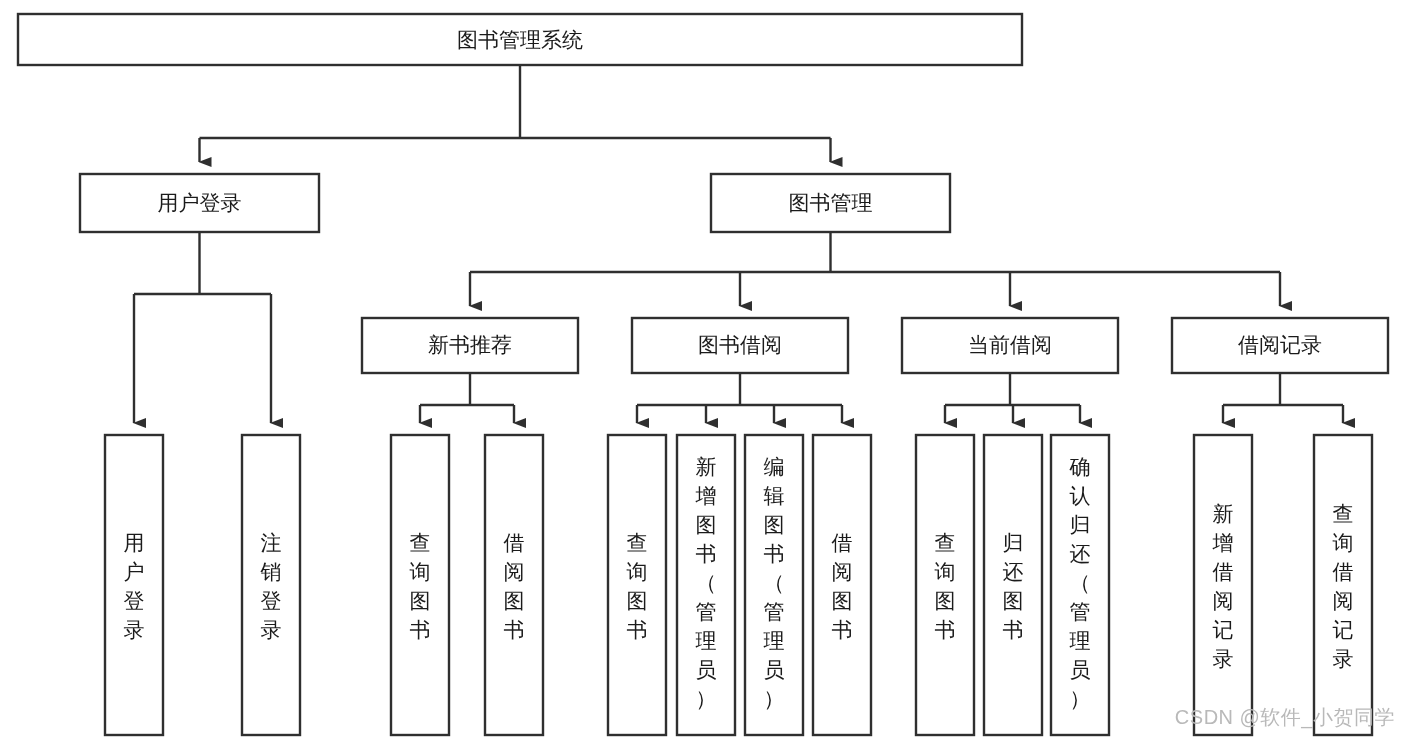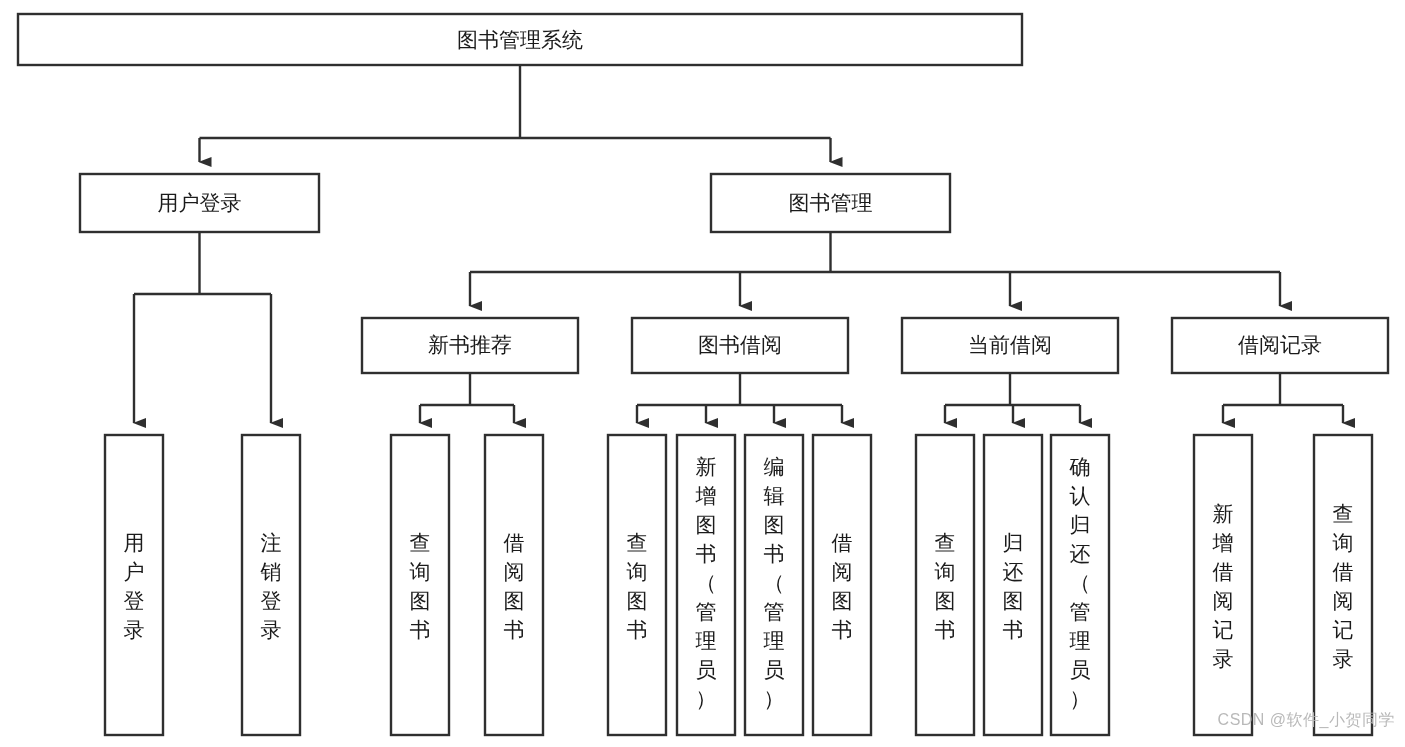--- a/index.html
+++ b/index.html
@@ -49,21 +49,21 @@
     fill: #1b1b1b;
     font-family: "Liberation Sans", "DejaVu Sans", sans-serif;
     font-size: 21px;
     text-anchor: middle;
   }
   .watermark {
     position: absolute;
     right: 10px;
     bottom: 6px;
     color: #b9b9b9;
-    font-size: 16px;
+    font-size: 20px;
     font-family: "Liberation Sans", "DejaVu Sans", sans-serif;
     letter-spacing: 0.5px;
     white-space: nowrap;
     user-select: none;
   }
 </style>
 </head>
 <body>
 
 <div id="diagram-root">

